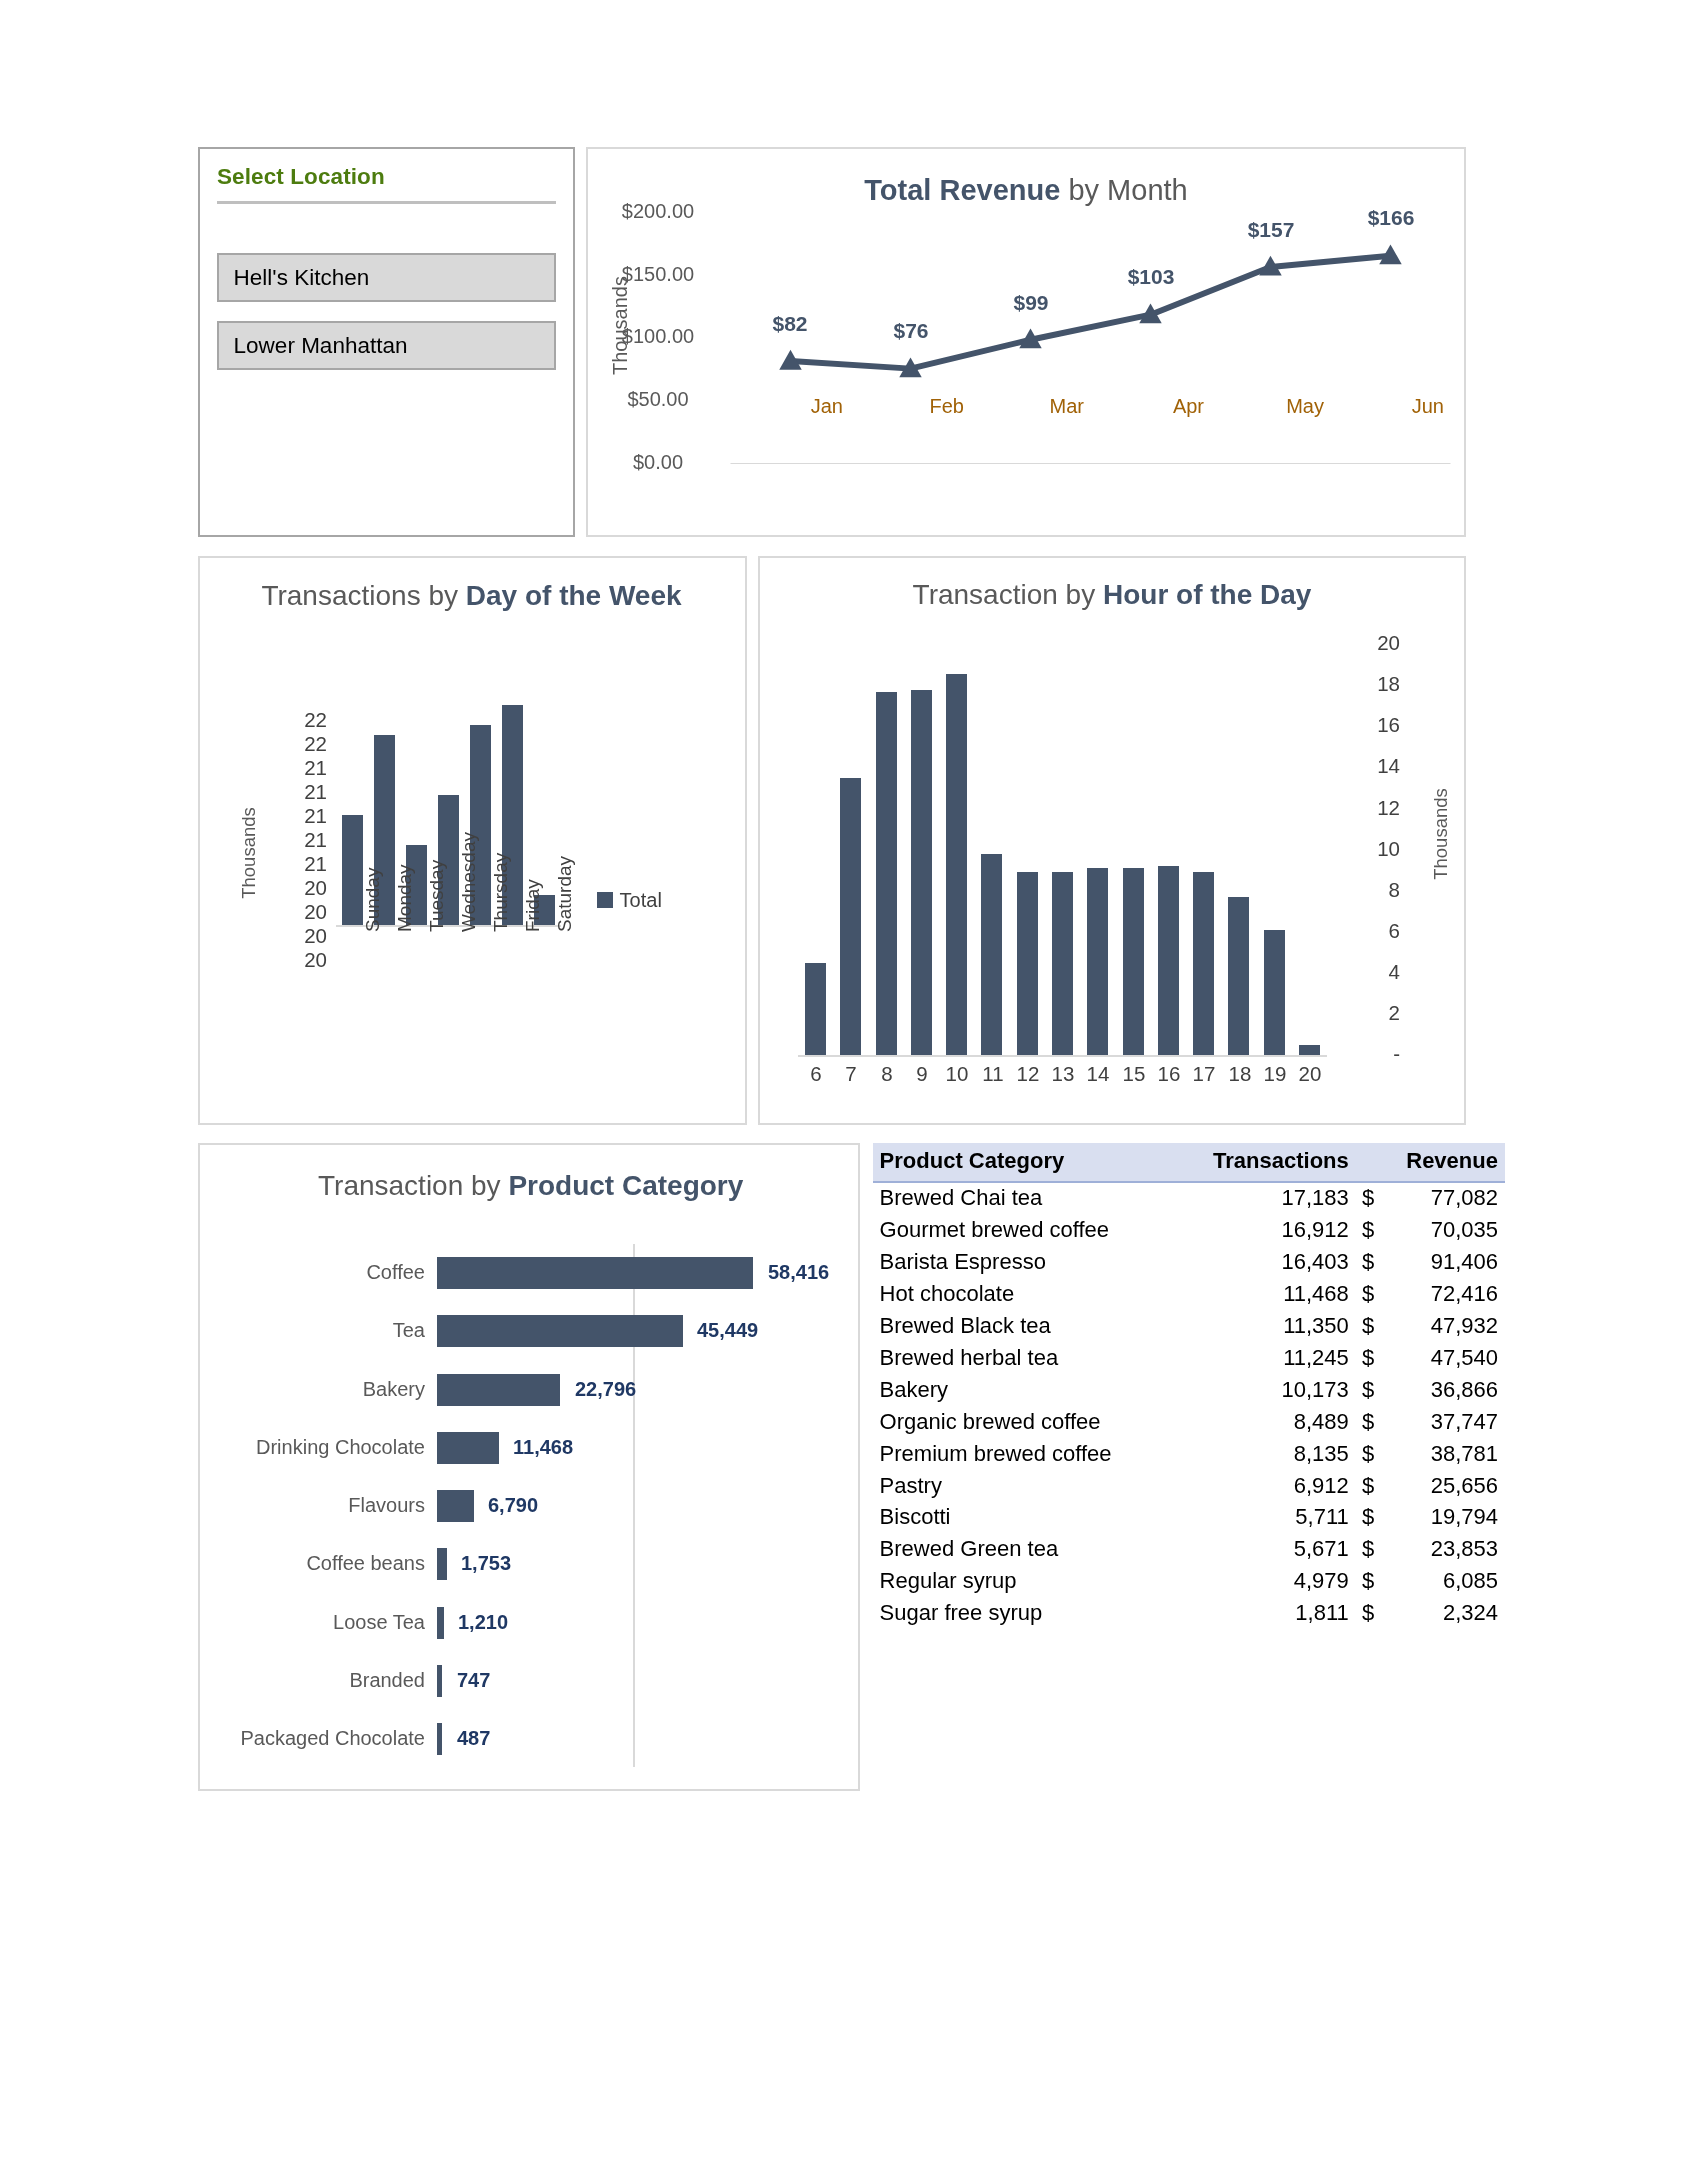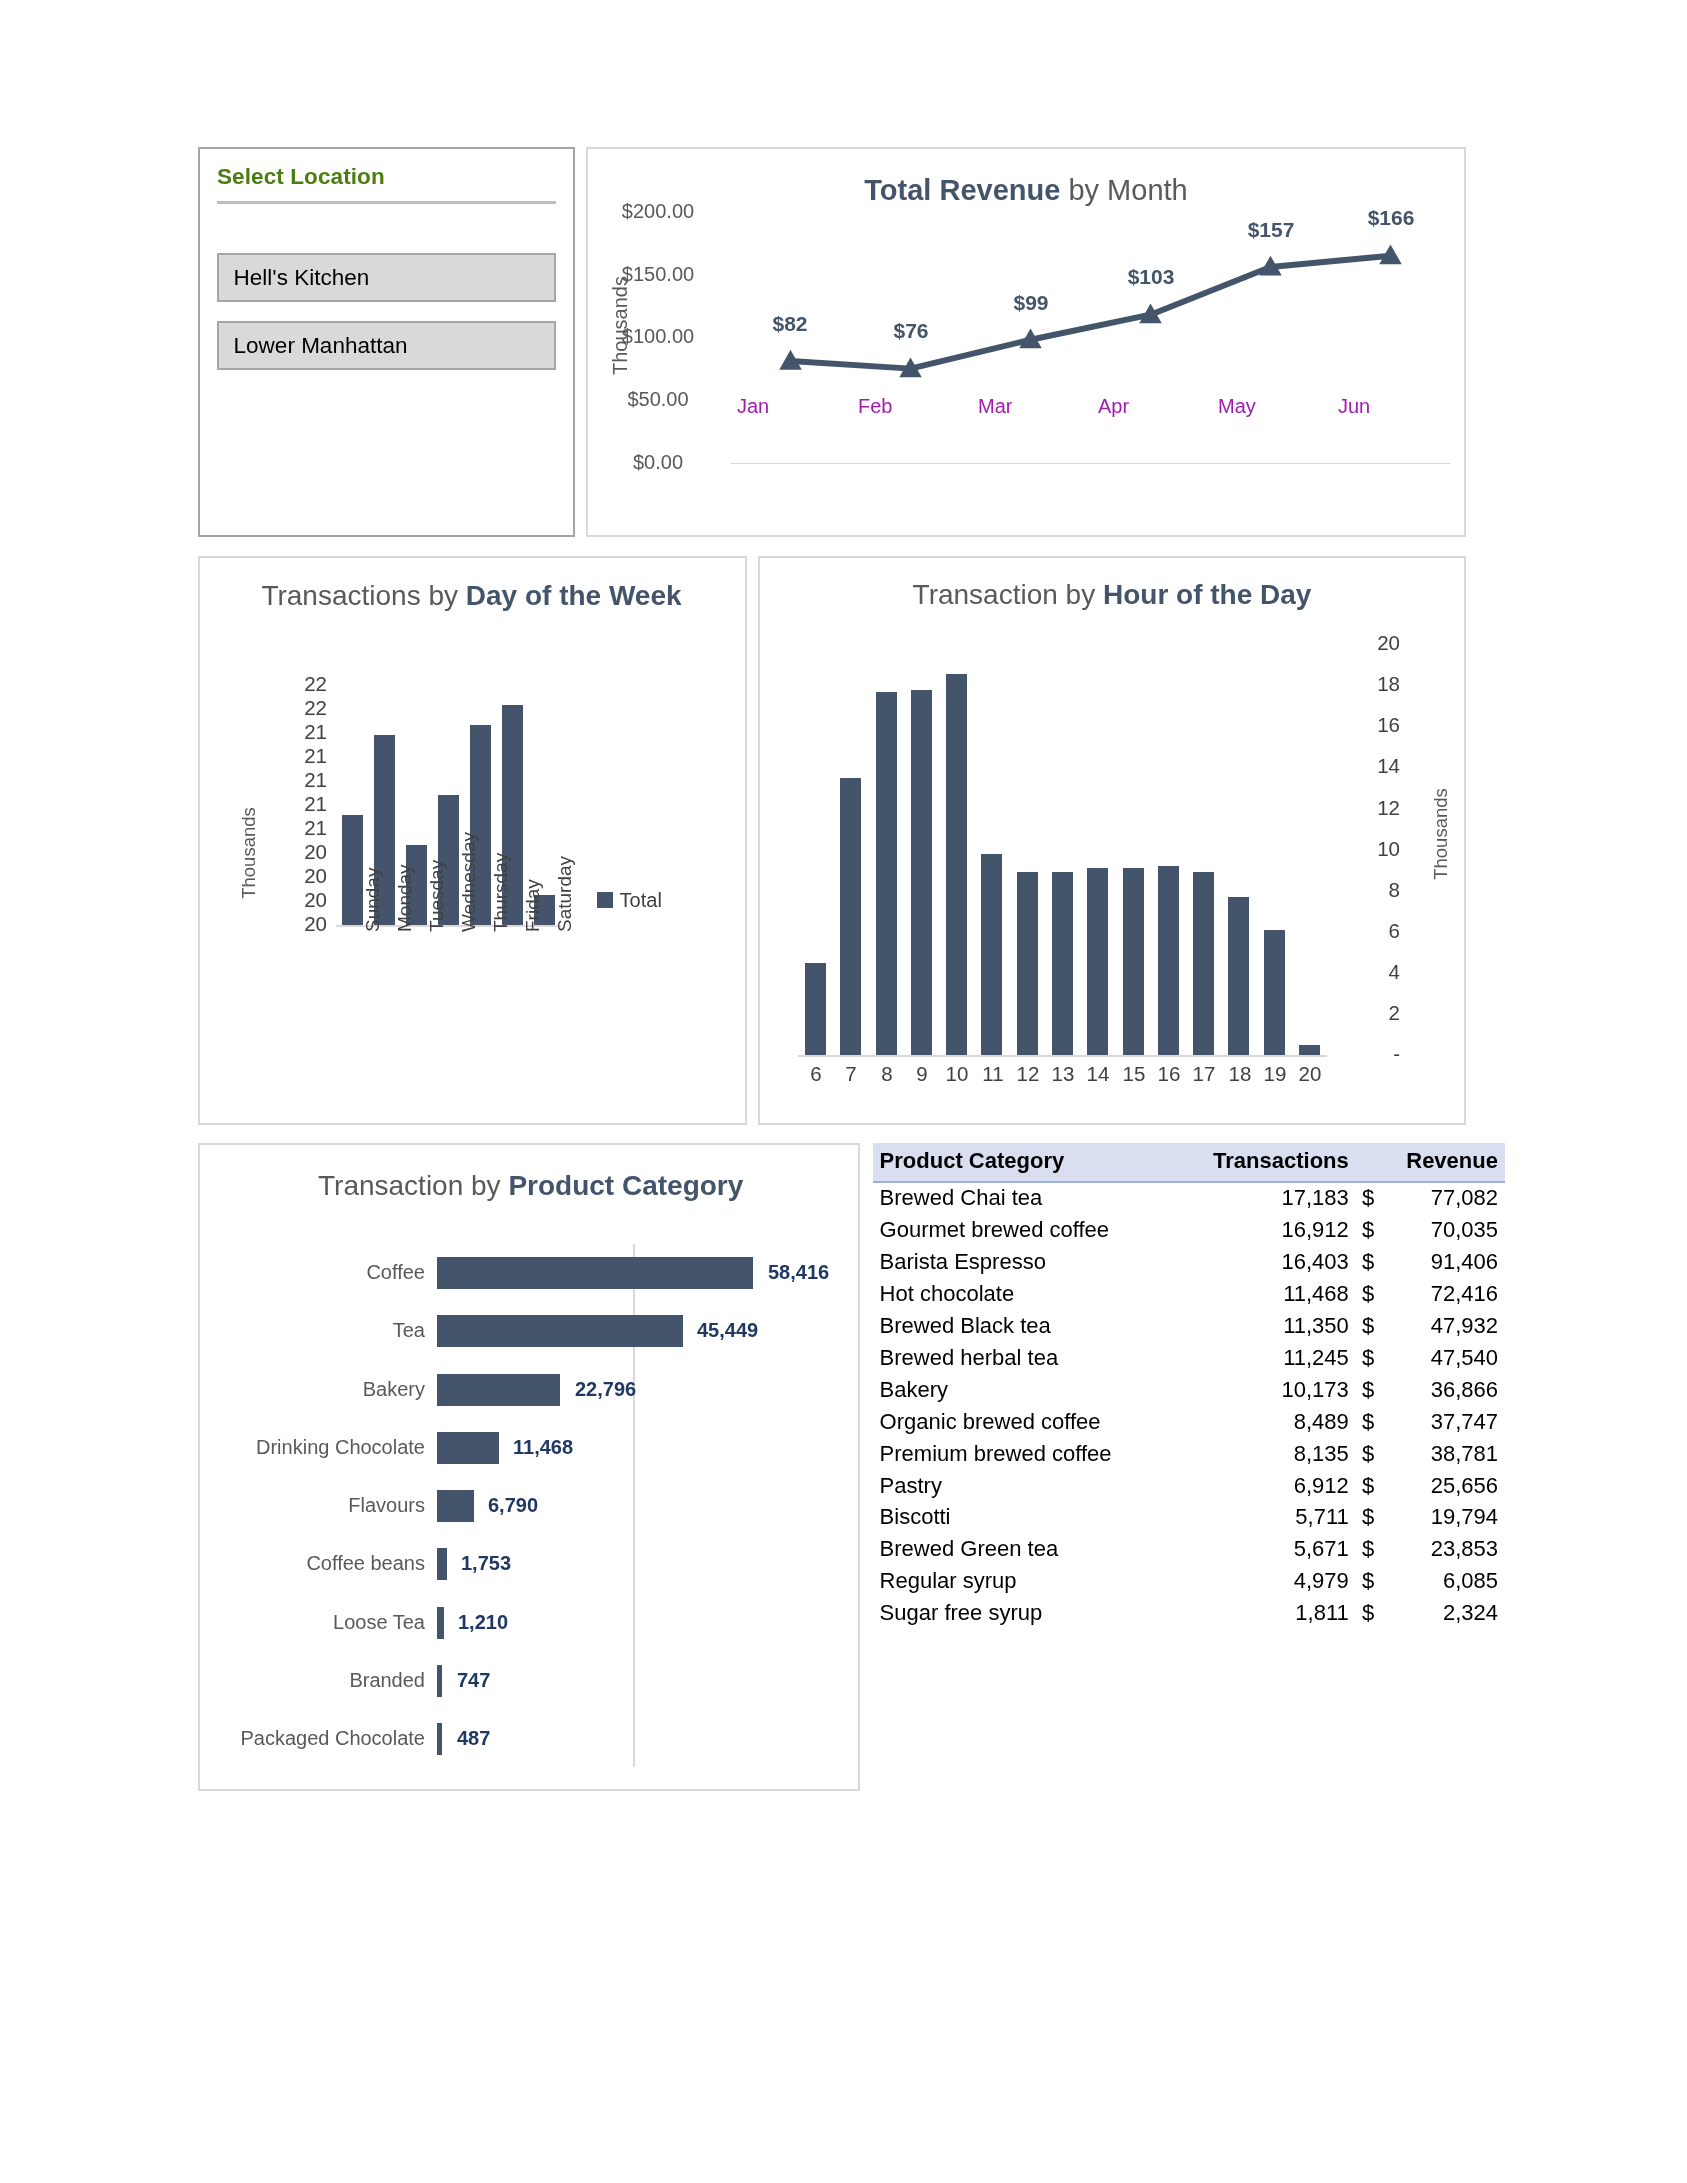--- a/index.html
+++ b/index.html
@@ -35,33 +35,33 @@
   .chart-title{position:absolute;text-align:center;white-space:nowrap;}
   #rev-title{left:0;top:25px;width:100%;font-size:29px;}
   .t-bold{color:#44546a;font-weight:bold;}
   .t-reg{color:#595959;font-weight:normal;}
 
   #rev-axis-name{
     position:absolute;left:-41px;top:165px;width:146px;text-align:center;
     transform:rotate(-90deg);font-size:20px;color:#595959;
   }
   .rev-ytick{position:absolute;right:0;width:132px;text-align:center;font-size:20px;color:#595959;}
-  .rev-xtick{position:absolute;top:246px;width:106px;text-align:left;font-size:20px;color:#a21caf;}
+  .rev-xtick{position:absolute;top:246px;width:106px;text-align:right;font-size:20px;color:#a16207;}
   .rev-lbl{position:absolute;width:106px;text-align:center;font-size:21px;font-weight:bold;color:#44546a;}
   #rev-plot{position:absolute;left:142px;top:64px;width:721px;height:251px;}
   #rev-ylabels{position:absolute;left:0px;top:64px;width:136px;height:251px;}
 
   
   #dow{left:198px;top:556px;width:549px;height:569px;}
   #dow-title{left:26.5px;top:21px;width:490px;font-size:28px;line-height:1.18;white-space:normal;}
   #dow-axis-name{
     position:absolute;left:-44px;top:284px;width:185px;text-align:center;
     transform:rotate(-90deg);font-size:18.5px;color:#595959;
   }
-  .dow-ytick{position:absolute;left:41px;width:86px;text-align:right;font-size:20.5px;color:#404040;}
+  .dow-ytick{position:absolute;left:41px;width:86px;text-align:right;font-size:20.5px;color:#404040;margin-top:36px;}
   #dow-plot{position:absolute;left:136px;top:128px;width:225px;height:239px;border-bottom:2px solid #d9d9d9;}
   .dow-bar{position:absolute;bottom:0;width:21px;background:#44546a;}
   .dow-xtick{
     position:absolute;top:374px;font-size:19px;color:#404040;white-space:nowrap;
     transform:rotate(-90deg);transform-origin:left top;
   }
   #dow-legend{position:absolute;left:397px;top:331px;font-size:20px;color:#404040;white-space:nowrap;}
   .legend-swatch{display:inline-block;width:16px;height:16px;background:#44546a;margin-right:6.6px;vertical-align:-1.3px;}
 
   

